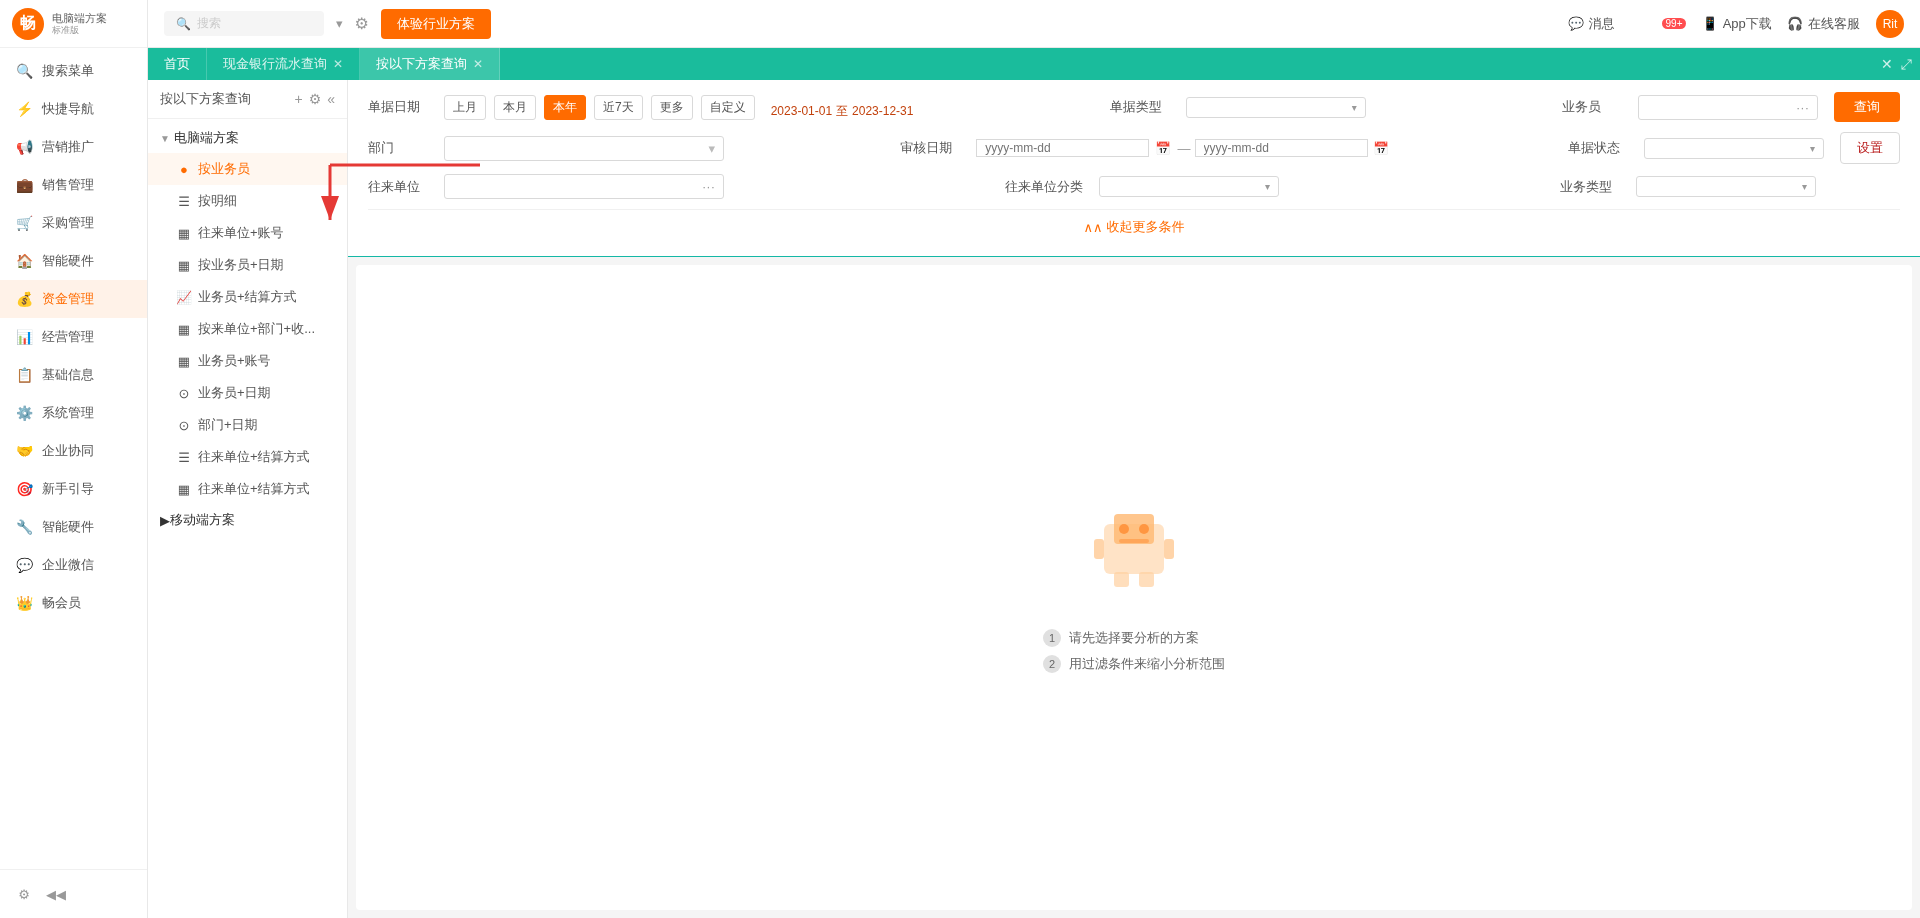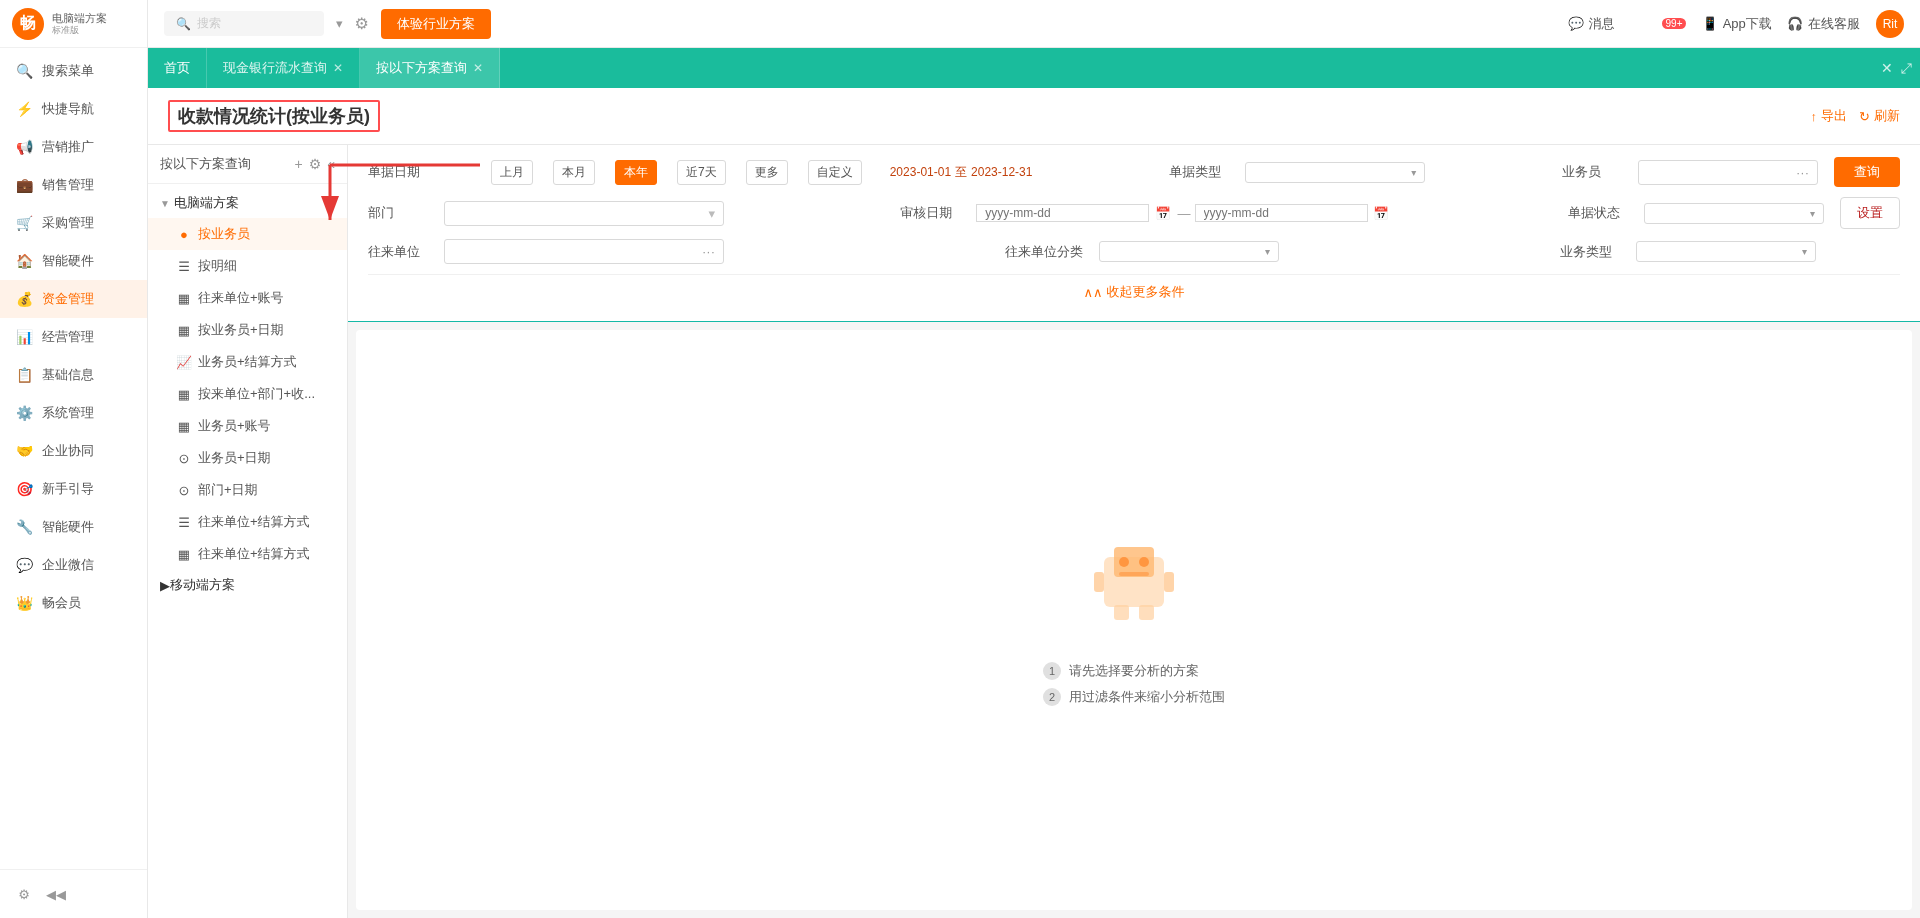--- a/index.html
+++ b/index.html
@@ -30,21 +30,21 @@
     .topbar-settings { color: #999; cursor: pointer; font-size: 16px; }
     .topbar-trial-btn { background: #ff6b00; color: white; border: none; border-radius: 4px; padding: 6px 16px; font-size: 13px; cursor: pointer; }
     .topbar-right { margin-left: auto; display: flex; align-items: center; gap: 16px; }
     .topbar-msg { display: flex; align-items: center; gap: 4px; cursor: pointer; color: #555; font-size: 13px; position: relative; }
     .badge { background: #ff4d4f; color: white; font-size: 10px; padding: 0 4px; border-radius: 8px; min-width: 18px; text-align: center; margin-left: 43px; }
     .topbar-app { display: flex; align-items: center; gap: 4px; cursor: pointer; color: #555; font-size: 13px; }
     .topbar-service { display: flex; align-items: center; gap: 4px; cursor: pointer; color: #555; font-size: 13px; }
     .topbar-user { background: #ff6b00; color: white; width: 28px; height: 28px; border-radius: 50%; display: flex; align-items: center; justify-content: center; font-size: 12px; cursor: pointer; }
 
     
-    .tabbar { height: 40px; background: #1abc9c; display: flex; align-items: stretch; padding: 0 0 0 0; }
+    .tabbar { height: 32px; background: #1abc9c; display: flex; align-items: stretch; padding: 0 0 0 0; }
     .tab { display: flex; align-items: center; padding: 0 16px; cursor: pointer; color: rgba(255,255,255,0.85); font-size: 13px; gap: 6px; border-right: 1px solid rgba(255,255,255,0.2); }
     .tab.home { color: white; font-weight: 500; }
     .tab.active { background: rgba(255,255,255,0.15); color: white; }
     .tab-close { font-size: 12px; color: rgba(255,255,255,0.7); cursor: pointer; line-height: 1; }
     .tabbar-right { margin-left: auto; display: flex; align-items: center; padding-right: 8px; gap: 8px; }
     .tabbar-btn { color: rgba(255,255,255,0.8); cursor: pointer; font-size: 14px; }
 
     
     .page-header { background: #fff; border-bottom: 1px solid #e8e8e8; padding: 12px 20px; display: flex; align-items: center; justify-content: space-between; }
     .page-title { font-size: 18px; font-weight: bold; color: #333; border: 2px solid #ff4d4f; padding: 2px 8px; border-radius: 2px; }
@@ -68,21 +68,21 @@
     .scheme-item .item-icon { width: 16px; height: 16px; display: flex; align-items: center; justify-content: center; font-size: 13px; }
     .mobile-group { }
     .mobile-group-header { display: flex; align-items: center; padding: 6px 12px; cursor: pointer; font-size: 13px; color: #333; }
 
     
     .right-panel { flex: 1; display: flex; flex-direction: column; overflow: hidden; background: #f5f5f5; }
     .filter-area { background: #fff; padding: 12px 20px; border-bottom: 1px solid #14b8a6; }
     .filter-row { display: flex; align-items: center; gap: 16px; margin-bottom: 10px; }
     .filter-row:last-child { margin-bottom: 0; }
     .filter-label { color: #555; font-size: 13px; min-width: 60px; white-space: nowrap; }
-    .filter-date-group { display: flex; align-items: center; gap: 20px; margin-left: 47px; }
+    .filter-date-group { display: flex; align-items: flex-end; gap: 8px; }
     .date-btn { padding: 3px 8px; font-size: 12px; border: 1px solid #d9d9d9; border-radius: 3px; cursor: pointer; color: #555; background: white; }
     .date-btn.active { background: #ff6b00; color: white; border-color: #ff6b00; }
     .date-range { display: flex; align-items: center; gap: 4px; font-size: 12px; color: #c2410c; margin-left: 8px; }
     .filter-select { display: flex; align-items: center; border: 1px solid #d9d9d9; border-radius: 3px; padding: 4px 8px; background: white; cursor: pointer; min-width: 160px; font-size: 13px; color: #555; justify-content: space-between; }
     .filter-select .arrow { color: #999; font-size: 10px; margin-left: 8px; }
     .filter-input-group { display: flex; align-items: center; gap: 4px; }
     .date-input { border: 1px solid #d9d9d9; border-radius: 0; padding: 1px 8px; font-size: 12px; color: #bbb; background: white; min-width: 100px; }
     .date-dash { color: #999; }
     .filter-dept { display: flex; align-items: center; border: 1px solid #d9d9d9; border-radius: 3px; padding: 4px 8px; background: white; cursor: pointer; min-width: 280px; font-size: 13px; color: #bbb; justify-content: space-between; }
     .filter-unit { display: flex; align-items: center; border: 1px solid #d9d9d9; border-radius: 3px; padding: 4px 8px; background: white; cursor: pointer; min-width: 280px; font-size: 13px; color: #bbb; justify-content: space-between; }
@@ -228,35 +228,20 @@
       <div class="tab active">
         <span>按以下方案查询</span>
         <span class="tab-close">✕</span>
       </div>
       <div class="tabbar-right">
         <span class="tabbar-btn">✕</span>
         <span class="tabbar-btn">⤢</span>
       </div>
     </div>
 
-    <div class="page-header">
-      <div class="page-title">
-        <span>收款情况统计(按业务员)</span>
-      </div>
-      <div class="page-header-actions">
-        <div class="action-btn">
-          <span>↑</span>
-          <span>导出</span>
-        </div>
-        <div class="action-btn">
-          <span>↻</span>
-          <span>刷新</span>
-        </div>
-      </div>
-    </div>
 
     <div class="content">
 
       <div class="left-panel">
         <div class="left-panel-header">
           <span>按以下方案查询</span>
           <div class="left-panel-header-actions">
             <span class="lp-icon-btn">+</span>
             <span class="lp-icon-btn">⚙</span>
             <span class="lp-icon-btn">«</span>

